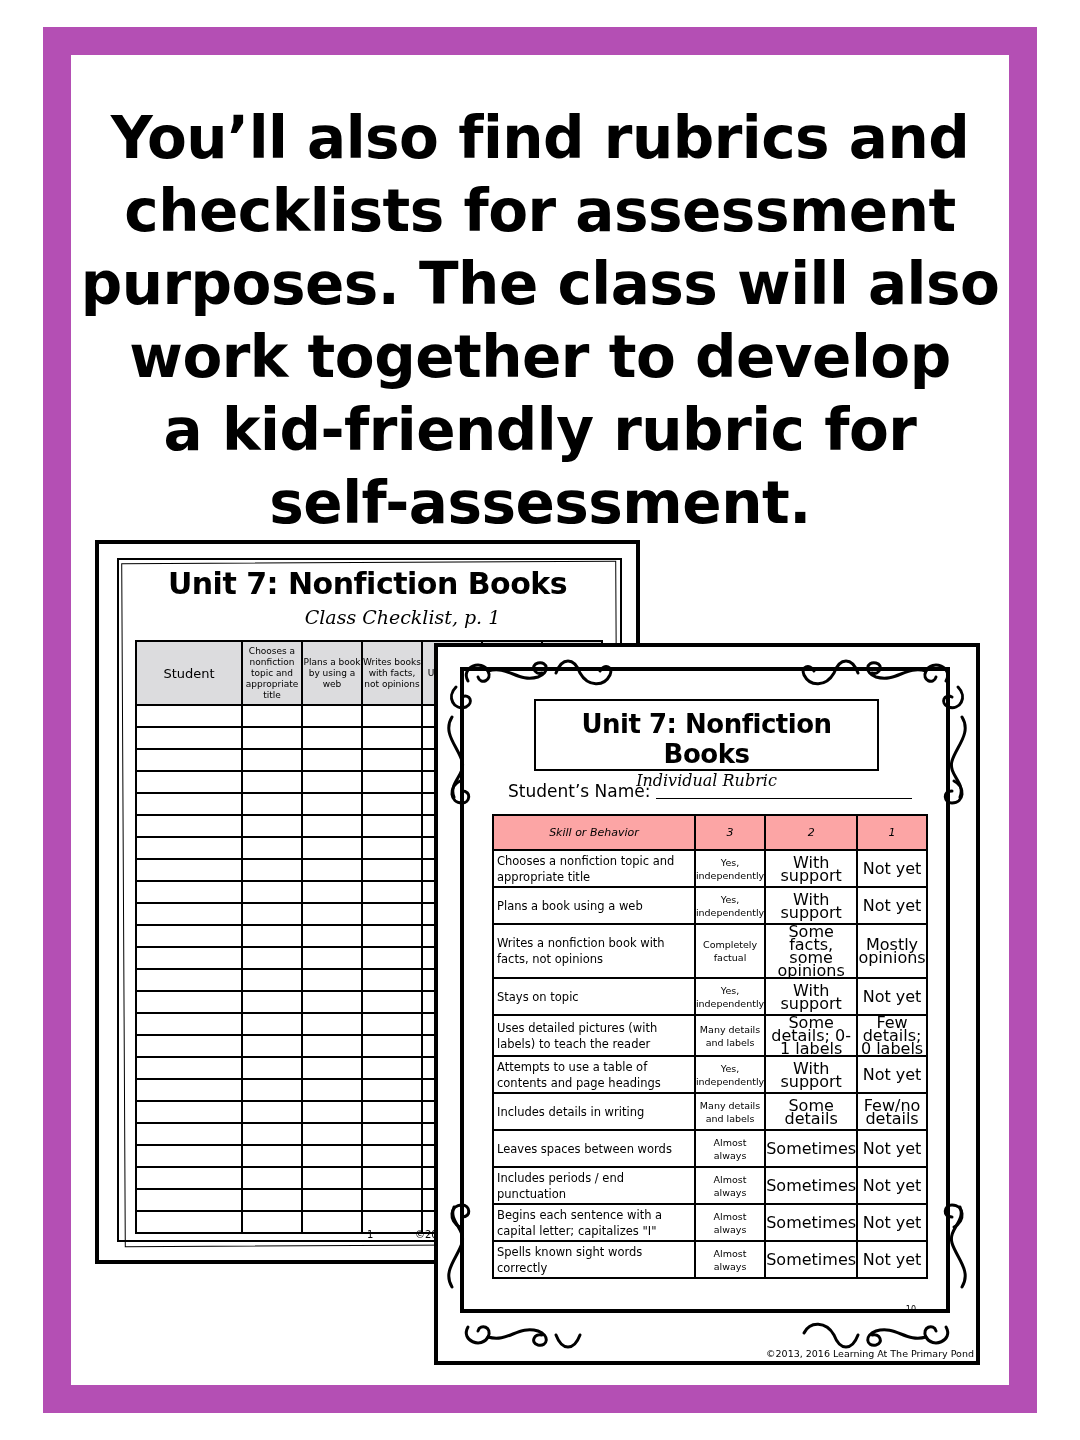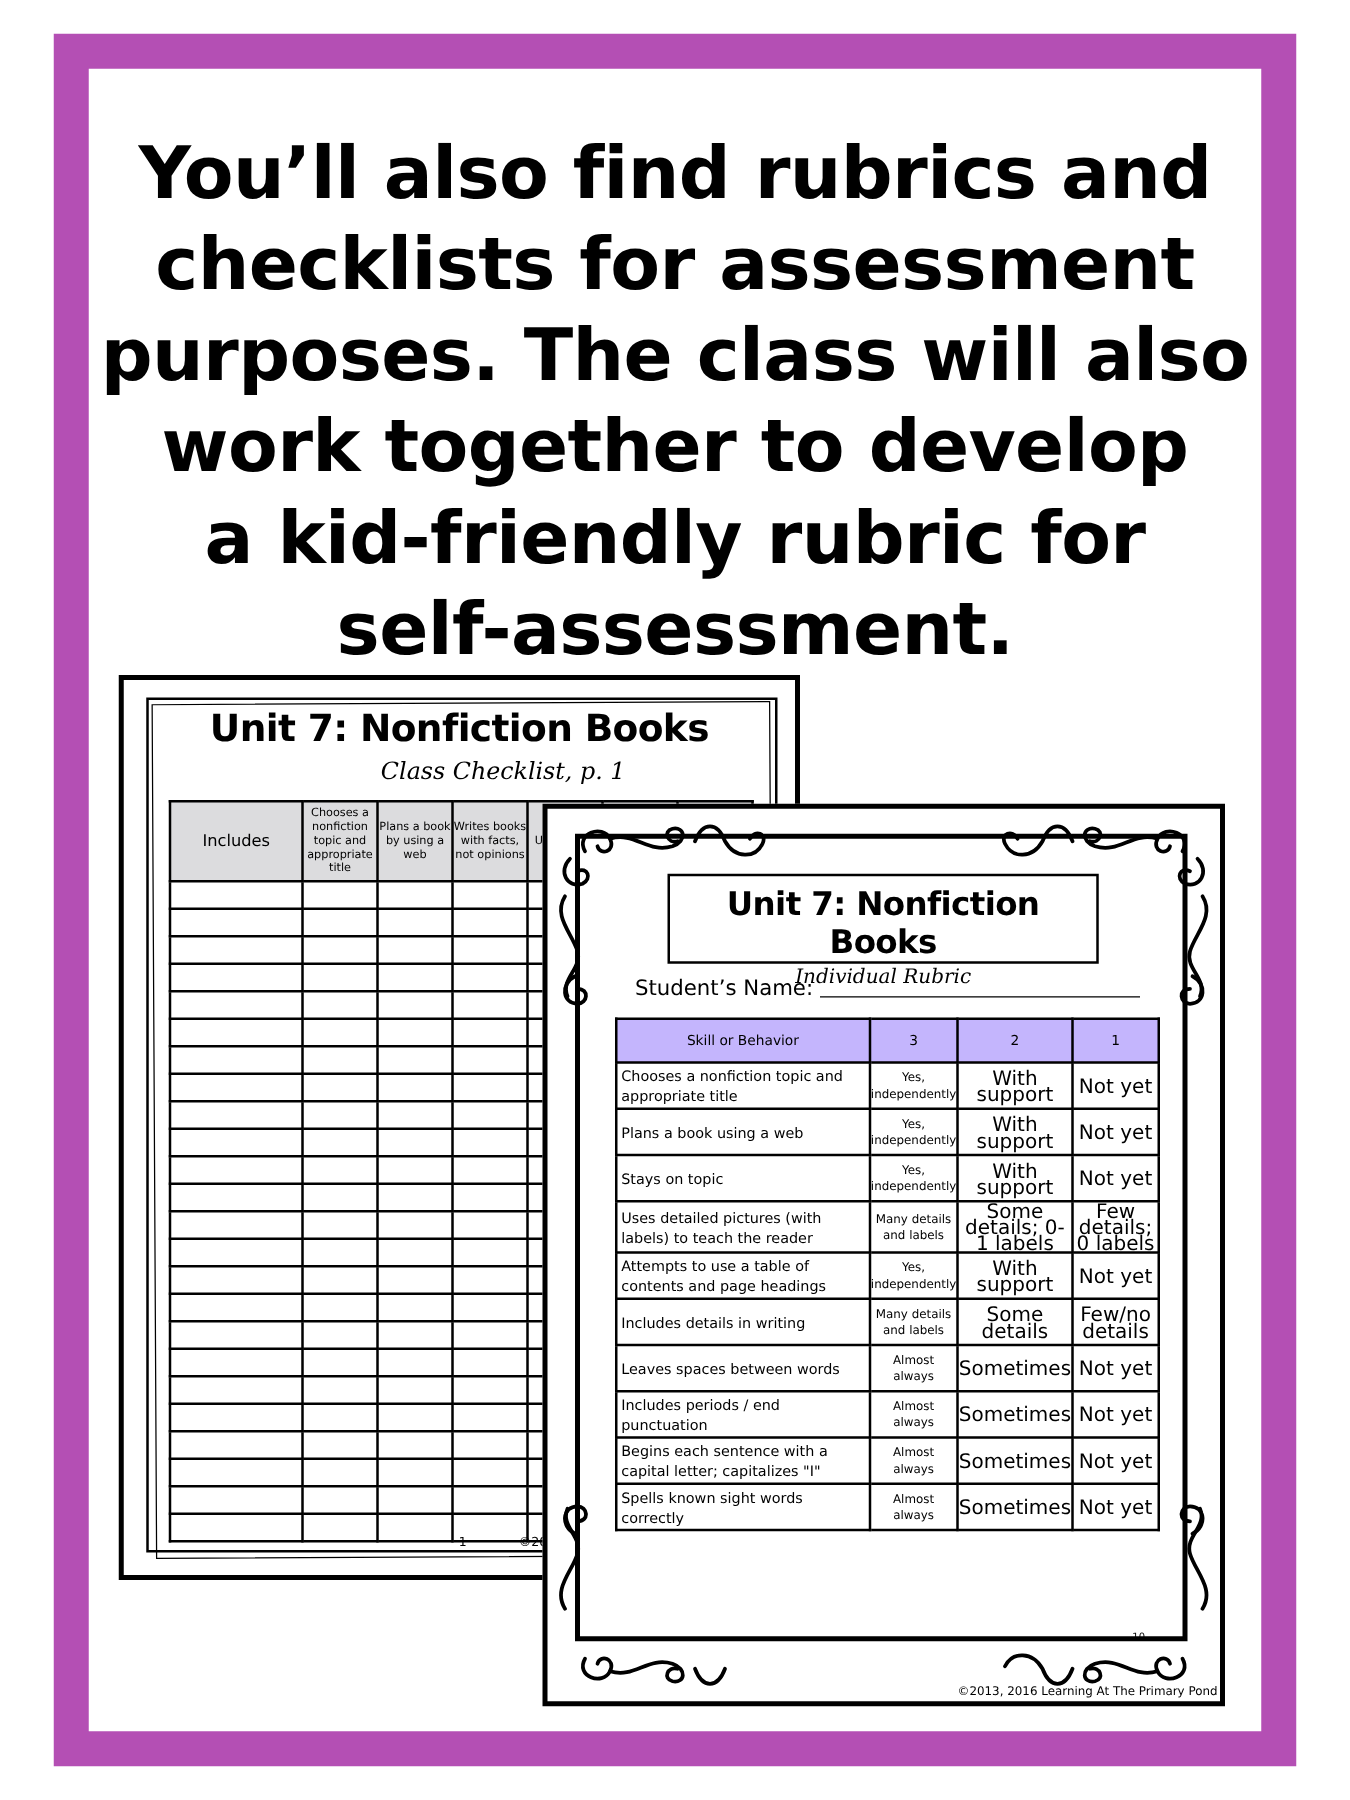--- a/index.html
+++ b/index.html
@@ -32,21 +32,21 @@
             border:4px solid #000; box-sizing:border-box; }
   .sheet2 .ornframe { position:absolute; left:22px; top:20px; width:490px; height:646px; border:4px solid #000; box-sizing:border-box; }
   .sheet2 svg.orn { position:absolute; }
   .titlebox { position:absolute; left:96px; top:52px; width:345px; height:72px; border:2px solid #000; box-sizing:border-box; text-align:center; background:#fff; }
   .titlebox .t { font-weight:bold; font-size:26px; margin-top:8px; letter-spacing:-0.5px; }
   .titlebox .s { font-family:"DejaVu Serif", serif; font-style:italic; font-size:16px; margin-top:2px; }
   .namerow { position:absolute; left:70px; top:134px; font-size:17px; white-space:nowrap; }
   .namerow .line { display:inline-block; width:256px; border-bottom:1.5px solid #000; margin-left:6px; vertical-align:-2px; }
   .rubric { position:absolute; left:54px; top:167px; border-collapse:collapse; width:436px; }
   .rubric th, .rubric td { border:2px solid #000; padding:0; }
-  .rubric th { background:#c4b5fd; font-weight:normal; font-size:11px; height:33px; }
+  .rubric th { background:#fca5a5; font-weight:normal; font-size:11px; height:33px;font-style:italic; }
   .rubric td { height:35px; font-size:16px; text-align:center; line-height:13px; }
   .rubric td.skill { text-align:left; font-size:11.5px; line-height:16px; padding-left:3px; }
   .rubric td.c3 { font-size:9.5px; line-height:13px; }
   .sheet2 .pg { position:absolute; right:60px; bottom:47px; font-size:8px;margin-left:47px; }
   .sheet2 .copy { position:absolute; right:2px; bottom:2px; font-size:9.5px; white-space:nowrap; }
 </style>
 </head>
 <body>
 
 <div class="frame">
@@ -63,21 +63,21 @@
 </div>
 
 <div class="sheet1">
   <div class="sk1"></div>
   <div class="sk2"></div>
   <div class="title">Unit 7: Nonfiction Books</div>
   <div class="subtitle">Class Checklist, p. 1</div>
   <table class="checklist">
     <thead>
       <tr>
-        <th class="student" style="width:104px">Includes</th>
+        <th class="student" style="width:104px">Student</th>
         <th style="width:58px">Chooses a nonfiction topic and appropriate title</th>
         <th style="width:58px">Plans a book by using a web</th>
         <th style="width:58px">Writes books with facts, not opinions</th>
         <th style="width:58px">U… P… r…</th>
         <th style="width:58px"></th>
         <th style="width:58px"></th>
       </tr>
     </thead>
     <tbody id="checklist-body">
         <tr>
@@ -357,20 +357,26 @@
           <td class="c2">With support</td>
           <td class="c1">Not yet</td>
         </tr>
         <tr>
           <td class="skill">Plans a book using a web</td>
           <td class="c3">Yes, independently</td>
           <td class="c2">With support</td>
           <td class="c1">Not yet</td>
         </tr>
         <tr>
+          <td class="skill">Writes a nonfiction book with facts, not opinions</td>
+          <td class="c3">Completely factual</td>
+          <td class="c2">Some facts, some opinions</td>
+          <td class="c1">Mostly opinions</td>
+        </tr>
+        <tr>
           <td class="skill">Stays on topic</td>
           <td class="c3">Yes, independently</td>
           <td class="c2">With support</td>
           <td class="c1">Not yet</td>
         </tr>
         <tr>
           <td class="skill">Uses detailed pictures (with labels) to teach the reader</td>
           <td class="c3">Many details and labels</td>
           <td class="c2">Some details; 0-1 labels</td>
           <td class="c1">Few details; 0 labels</td>

